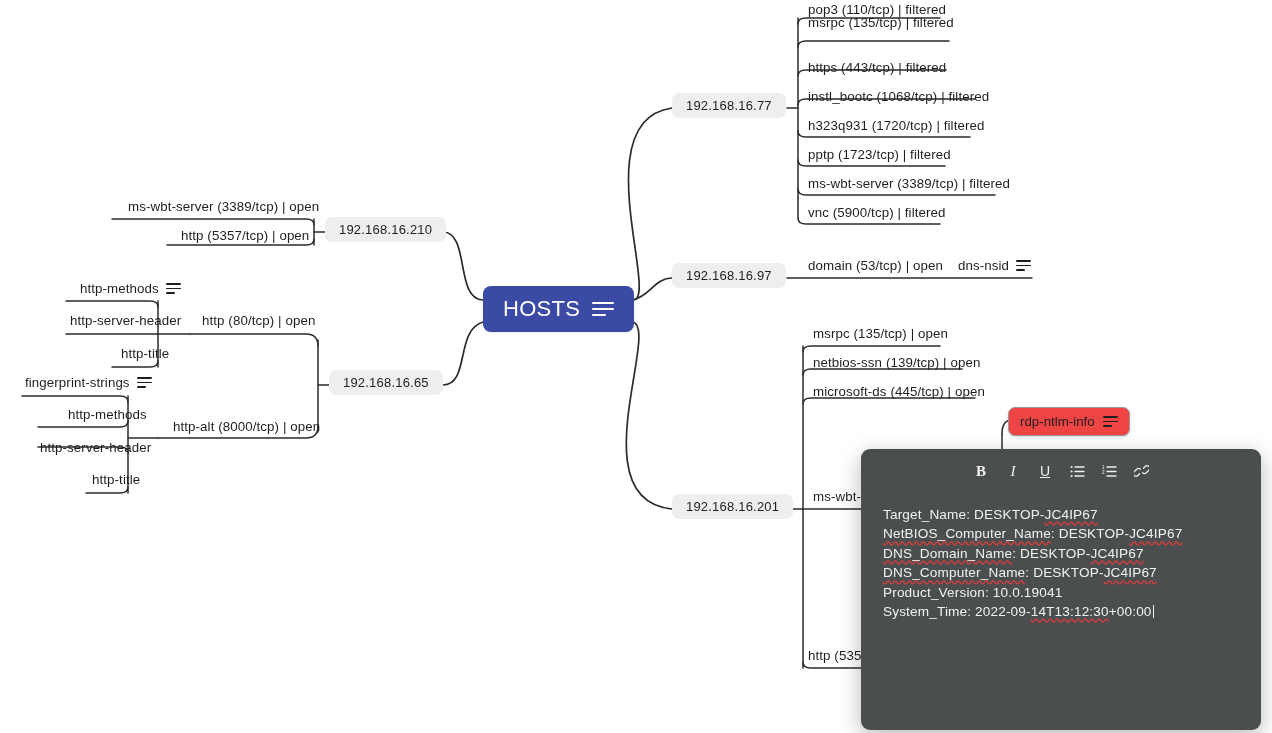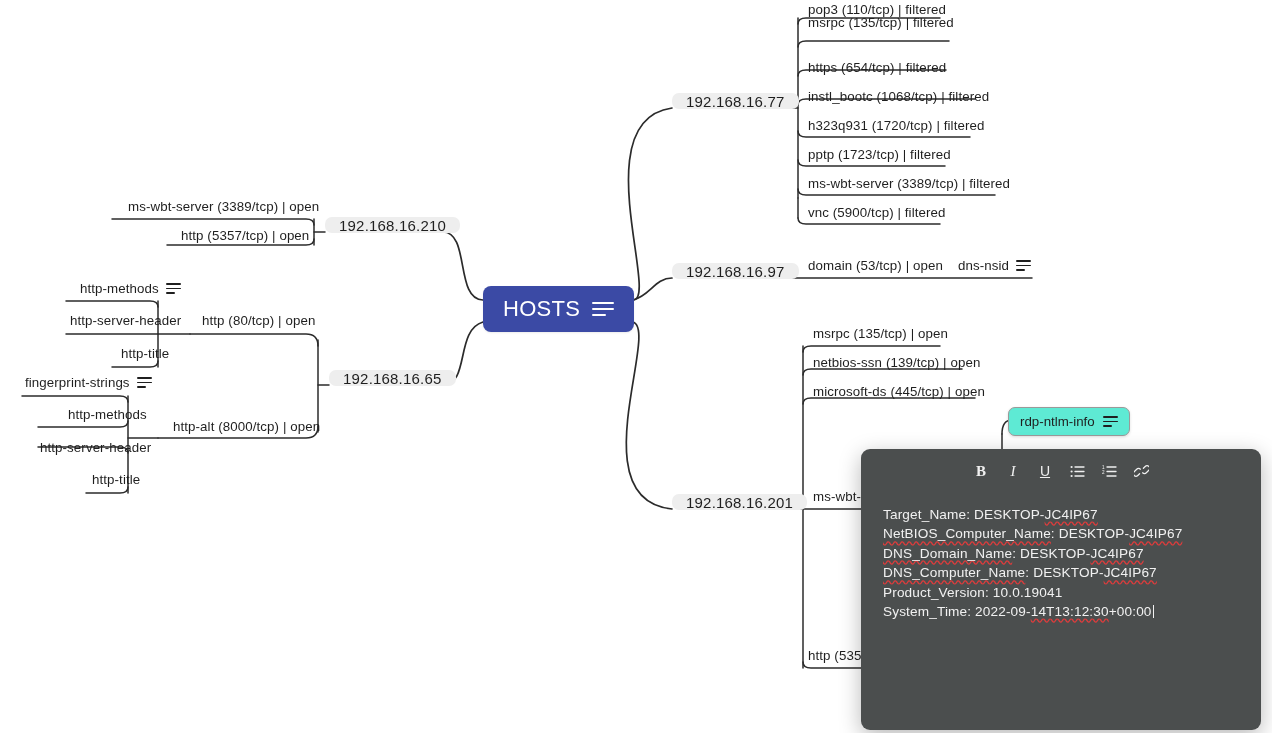--- a/index.html
+++ b/index.html
@@ -20,31 +20,31 @@
     background:#3b4aa5;color:#ffffff;
     border-radius:8px;
     padding:0 20px;
     height:46px;display:flex;align-items:center;gap:12px;
     font-size:22px;letter-spacing:.3px;
     box-shadow:0 1px 2px rgba(0,0,0,.08);
     justify-content:flex-end;
   }
   .host-node{
     background:#eeeeee;border-radius:7px;
-    padding:0 14px;height:16px;
+    padding:0 14px;height:25px;
     display:flex;align-items:center;
-    font-size:15px;color:#1f1f1f;letter-spacing:.2px;
+    font-size:13px;color:#1f1f1f;letter-spacing:.2px;
   }
   .leaf-node{
     font-size:13.3px;color:#1f1f1f;
     display:flex;align-items:center;gap:7px;
     line-height:1;letter-spacing:.1px;
   }
   .sel-node{
-    background:#5eead4;border:1.4px solid #9a9a9a;
+    background:#ef4444;border:1.4px solid #9a9a9a;
     border-radius:7px;padding:0 11px;height:27px;
     display:flex;align-items:center;gap:8px;
     font-size:13.3px;color:#1f1f1f;
     box-shadow:0 1px 3px rgba(0,0,0,.14);
   }
 
   
   .note-icon{display:inline-block;width:15px;height:11px;position:relative;flex:none;}
   .note-icon i{display:block;position:absolute;left:0;height:1.6px;background:currentColor;border-radius:1px;}
   .note-icon i:nth-child(1){top:0;width:100%;}
@@ -190,21 +190,21 @@
 
 <div class="node host-node" style="left:672px;top:494px;">192.168.16.201</div>
 
 <div class="node leaf-node" style="left:808px;top:3px;">
     <span>pop3 (110/tcp) | filtered</span>
   </div>
 <div class="node leaf-node" style="left:808px;top:16px;align-items:center;">
     <span>msrpc (135/tcp) | filtered</span>
   </div>
 <div class="node leaf-node" style="left:808px;top:61px;">
-    <span>https (654/tcp) | filtered</span>
+    <span>https (443/tcp) | filtered</span>
   </div>
 <div class="node leaf-node" style="left:808px;top:90px;">
     <span>instl_bootc (1068/tcp) | filtered</span>
   </div>
 <div class="node leaf-node" style="left:808px;top:119px;">
     <span>h323q931 (1720/tcp) | filtered</span>
   </div>
 <div class="node leaf-node" style="left:808px;top:148px;">
     <span>pptp (1723/tcp) | filtered</span>
   </div>

